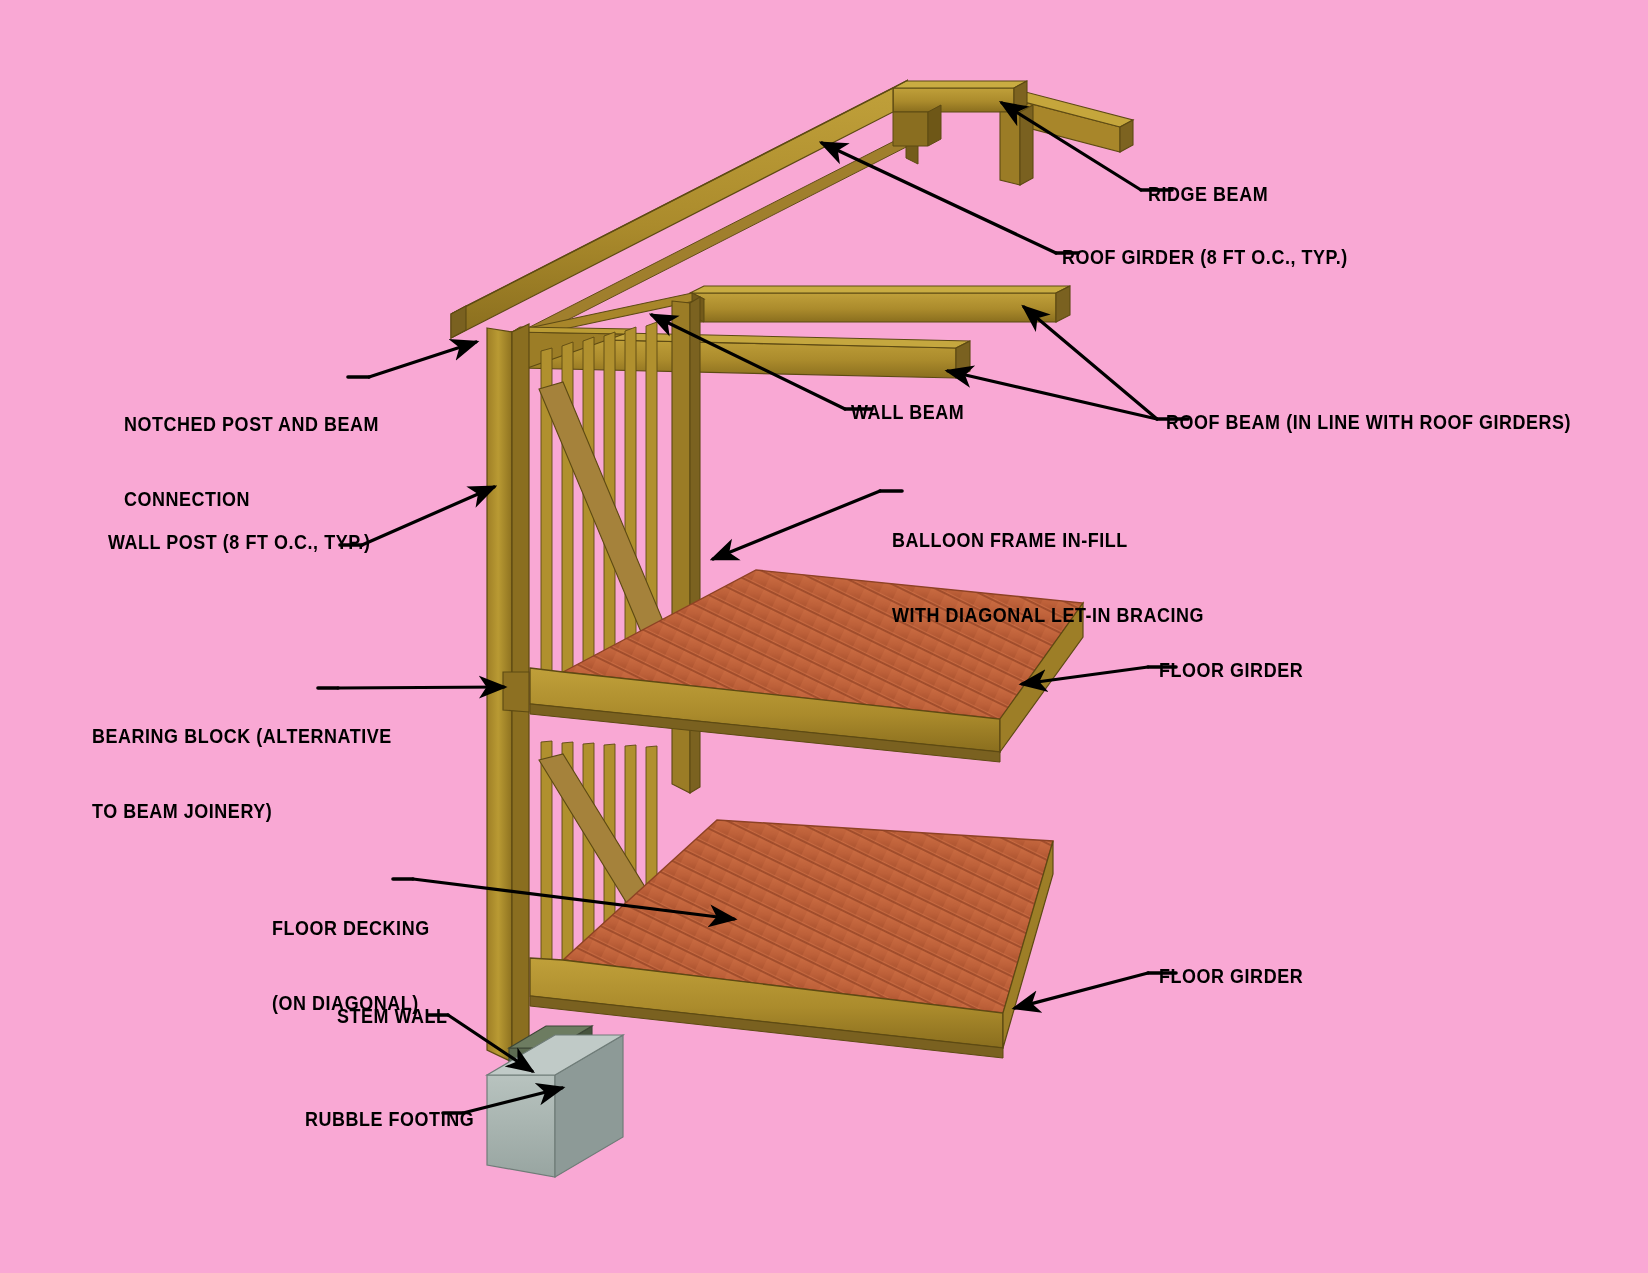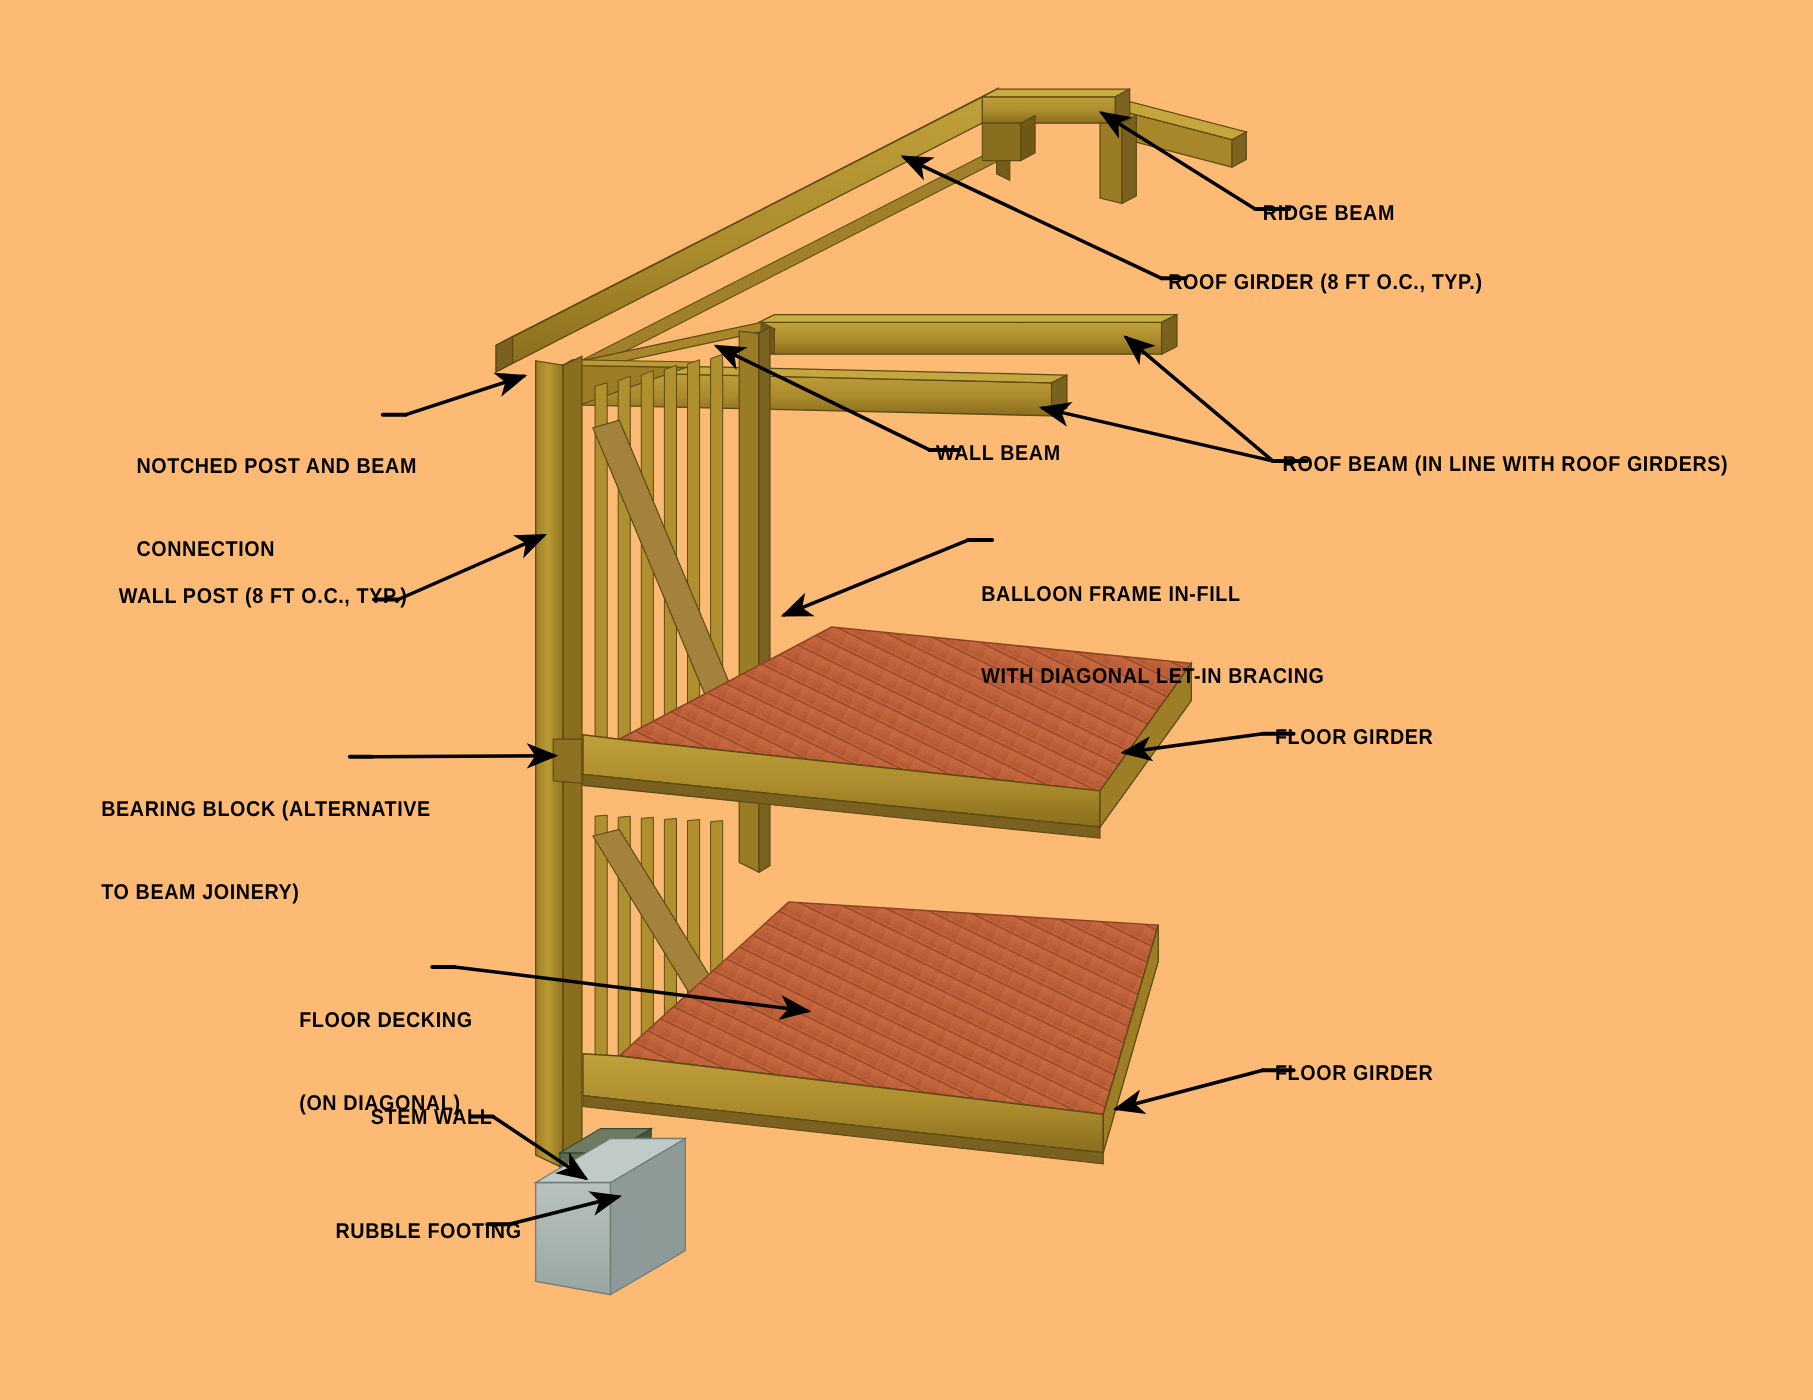--- a/index.html
+++ b/index.html
@@ -1,18 +1,18 @@
 <!DOCTYPE html>
 <html><head>
 <meta charset="utf-8">
 <style>
   html,body{margin:0;padding:0;background:#ffffff;}
   body{width:1648px;height:1273px;position:relative;overflow:hidden;
        font-family:"Liberation Sans", sans-serif;}
-  #stage{position:absolute;inset:0;width:1648px;height:1273px;background:#fdba74;}
+  #stage{position:absolute;inset:0;width:1648px;height:1273px;background:#f9a8d4;}
   svg.diagram{position:absolute;left:0;top:0;width:1648px;height:1273px;display:block;}
   .lbl{position:absolute;font-family:"Liberation Sans", sans-serif;
        font-weight:700;font-size:19.5px;letter-spacing:0.6px;color:#000;
        white-space:pre;line-height:25px;transform:scaleX(0.92);transform-origin:left center;}
 </style>
 </head>
 <body>
 
 <div id="stage">
 

